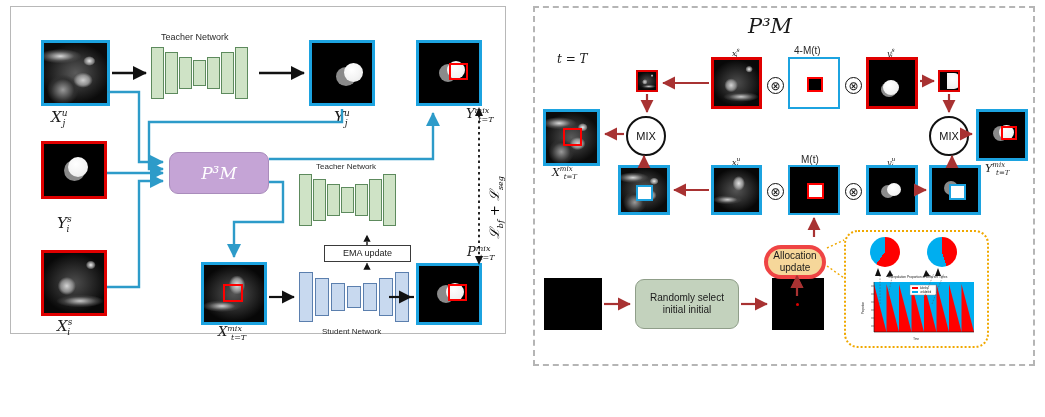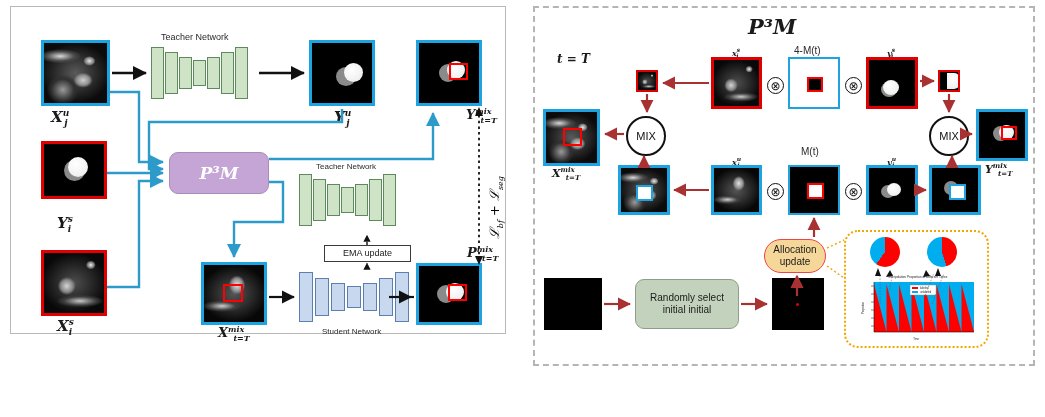--- a/index.html
+++ b/index.html
@@ -3,21 +3,21 @@
 <meta charset="utf-8">
 <style>
   html,body{margin:0;padding:0;background:#ffffff;}
   body{width:1045px;height:417px;font-family:"Liberation Sans",sans-serif;overflow:hidden;}
   #root{position:relative;width:1045px;height:417px;}
 
   .panel-left{position:absolute;left:10px;top:6px;width:496px;height:328px;border:1px solid #b8b8b8;background:#fff;box-sizing:border-box;}
   .panel-right{position:absolute;left:533px;top:6px;width:502px;height:360px;border:2px dashed #b5b5b5;background:#fff;box-sizing:border-box;}
 
   .abs{position:absolute;}
-  .mathlbl{font-family:"DejaVu Serif",serif;font-style:italic;color:#1a1a1a;white-space:nowrap;font-weight:bold;}
+  .mathlbl{font-family:"DejaVu Serif",serif;font-style:italic;color:#1a1a1a;white-space:nowrap;}
   .plainlbl{font-family:"Liberation Sans",sans-serif;color:#2a2a2a;white-space:nowrap;}
 
   
   .tile{position:absolute;box-sizing:border-box;background:#000;overflow:hidden;}
   .tile.blue{border:3px solid #1ca3e0;}
   .tile.red{border:3px solid #e00000;}
   .tile.cyanthin{border:2px solid #1ca3e0;}
   .tile.redthin{border:2px solid #e00000;}
 
   
@@ -52,21 +52,21 @@
   
   .netwrap{position:absolute;}
   .blk{position:absolute;box-sizing:border-box;}
   .blk .face{position:absolute;left:0;top:0;width:100%;height:100%;border:1px solid #5d8a5d;background:#cfe3c6;}
   .blue-net .face{border:1px solid #5b7fae;background:#c8d9ef;}
 
   
   .rbox{position:absolute;box-sizing:border-box;display:flex;align-items:center;justify-content:center;text-align:center;line-height:1.2;}
   .p3m-box{background:#c5a4d6;border:1px solid #a98cbb;border-radius:9px;color:#ffffff;}
   .green-box{background:#c3d2bd;border:1px solid #8f9e89;border-radius:9px;color:#1a1a1a;text-align:right;}
-  .orange-box{background:#f6d79a;border:1px solid #ef4444;border-radius:17px;color:#1a1a1a;}
+  .orange-box{background:#f6d79a;border:4px solid #ef4444;border-radius:17px;color:#1a1a1a;margin-top:6px;}
   .ema-box{background:#ffffff;border:1px solid #3a3a3a;color:#1a1a1a;}
 
   .dashbox{position:absolute;border:2px dotted #f0a800;border-radius:14px;box-sizing:border-box;background:#fff;}
 
   .circ{position:absolute;border-radius:50%;border:2px solid #111;background:#fff;display:flex;align-items:center;justify-content:center;color:#111;}
 
   .otimes{position:absolute;width:15px;height:15px;border-radius:50%;border:1.4px solid #111;display:flex;align-items:center;justify-content:center;font-size:12px;line-height:1;color:#111;}
 
   svg.ovl{position:absolute;left:0;top:0;overflow:visible;pointer-events:none;}
 
@@ -346,21 +346,21 @@
       <span>x</span><sup style="font-size:6px;">u</sup><sub style="font-size:6px;margin-left:-4px;">j</sub>
     </div>
     <div class="tile blue" style="left:176px;top:157px;width:51px;height:50px;">
       <div class="mri v3"></div>
     </div>
 
     <div class="otimes" style="left:232px;top:175px;">
         <span>⊗</span>
       </div>
 
-    <div class="abs plainlbl" style="left:266px;top:138px;font-size:10px;">M(t)</div>
+    <div class="abs plainlbl" style="left:266px;top:146px;font-size:10px;">M(t)</div>
     <div class="tile cyanthin" style="left:253px;top:157px;width:52px;height:50px;">
       <div class="whitebox" style="left:17px;top:16px;width:17px;height:16px;border:2px solid #f00;"></div>
     </div>
 
     <div class="otimes" style="left:310px;top:175px;">
         <span>⊗</span>
       </div>
 
     <div class="abs mathlbl" style="left:352px;top:147px;font-size:8px;">
       <span>y</span><sup style="font-size:6px;">u</sup><sub style="font-size:6px;margin-left:-4px;">j</sub>

